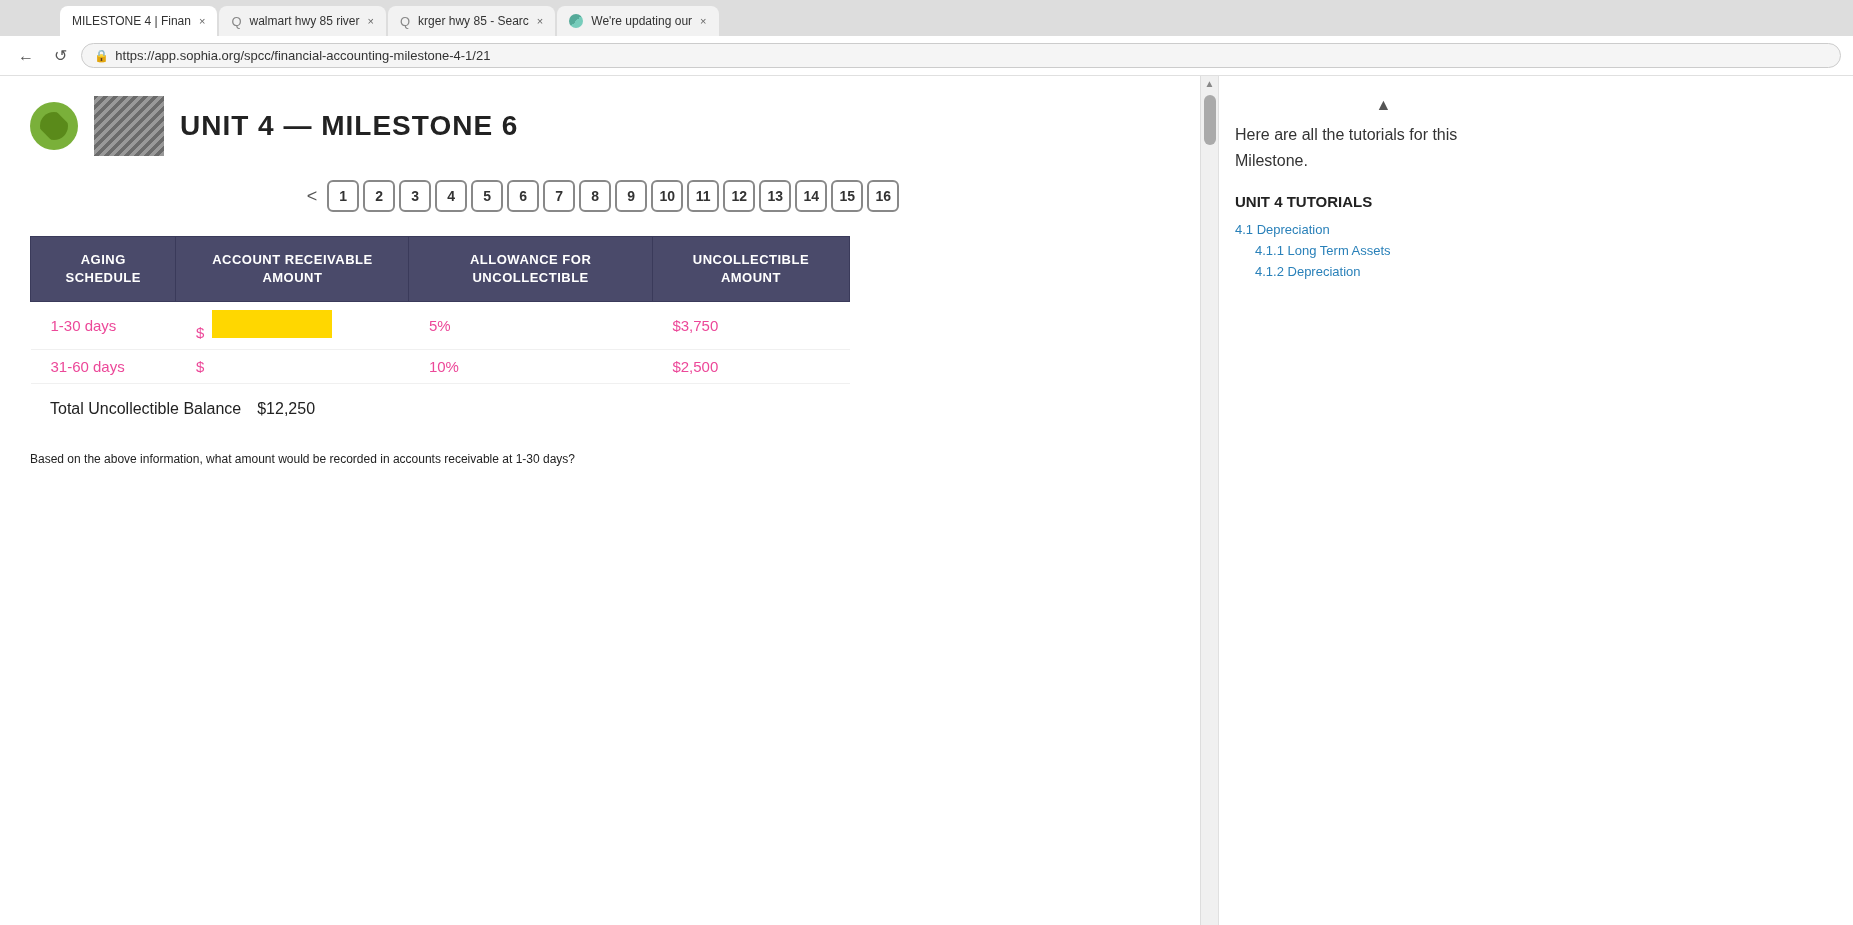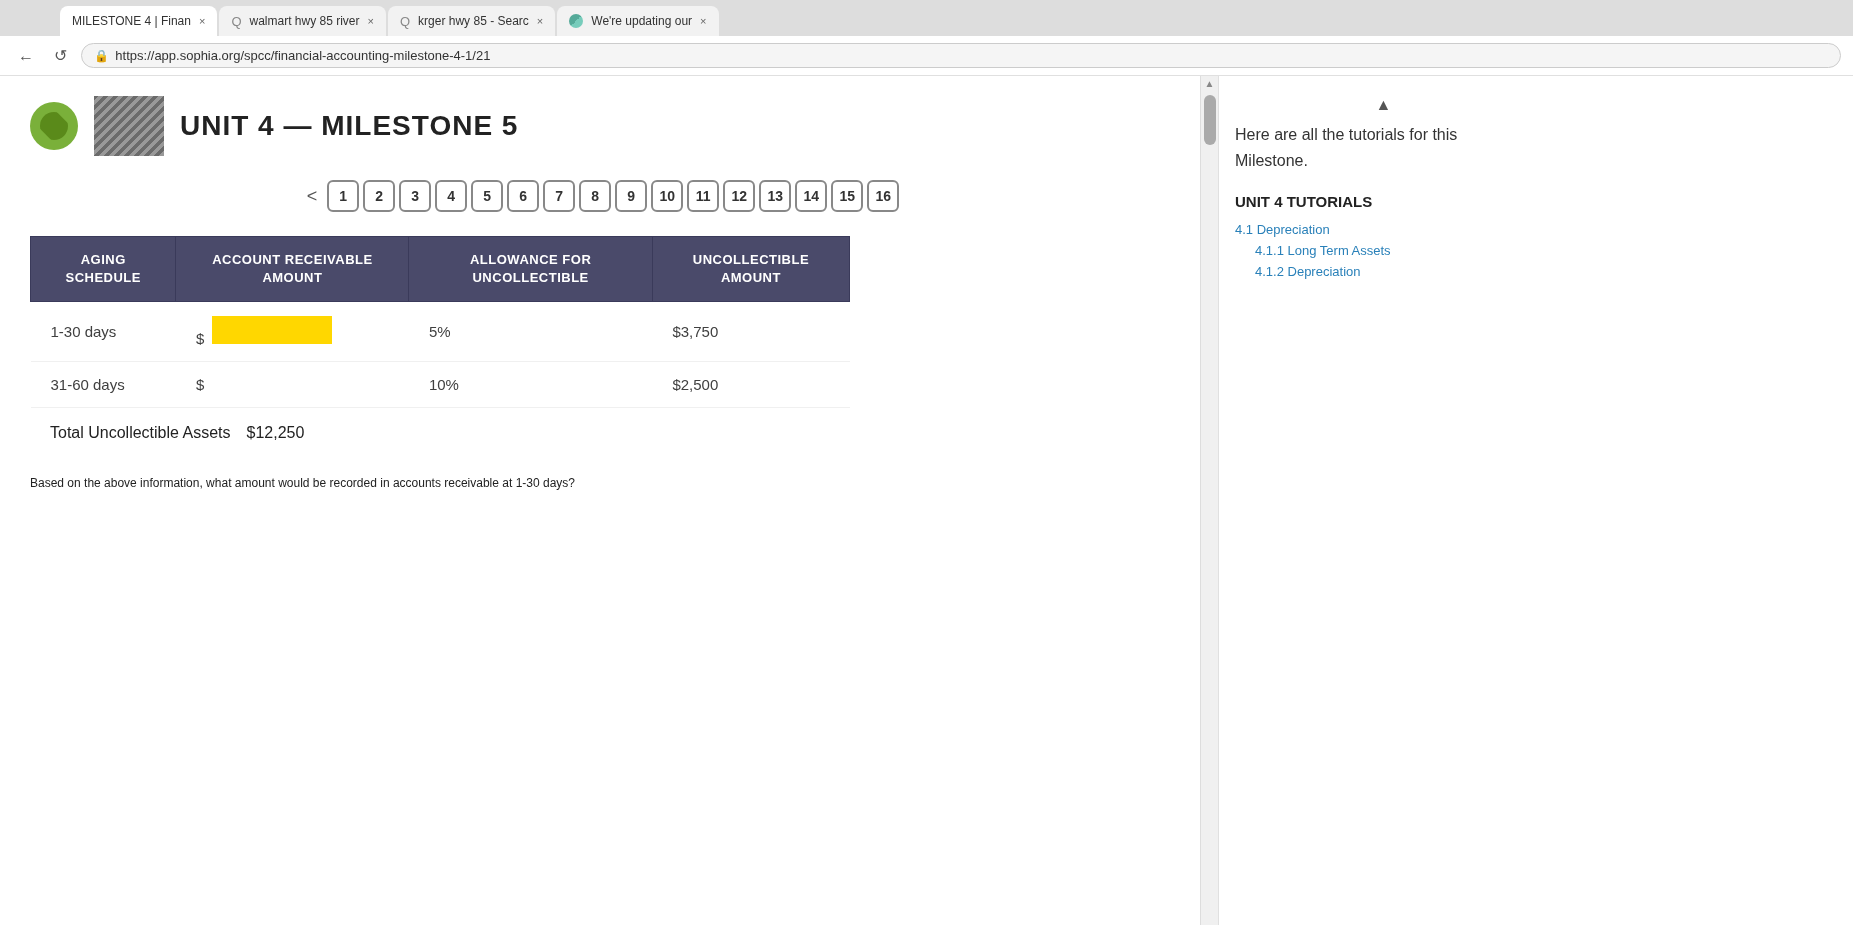--- a/index.html
+++ b/index.html
@@ -170,23 +170,23 @@
       font-size: 13px;
       text-align: center;
       padding: 14px 16px;
       border: 1px solid #3a3a5a;
       line-height: 1.4;
       text-transform: uppercase;
       letter-spacing: 0.5px;
     }
 
     .data-table td {
-      padding: 14px 20px;
+      padding: 8px 20px;
       font-size: 15px;
-      color: #404040;
+      color: #ec4899;
       border-bottom: 1px solid #f0f0f0;
       vertical-align: middle;
     }
 
     .total-row {
       display: flex;
       gap: 16px;
       font-size: 16px;
       color: #222;
       margin-top: 8px;
@@ -297,21 +297,21 @@
       <div class="main-content">
 
         <div class="page-header">
 
           <div style="width:48px;height:48px;background:#7ab03a;border-radius:50%;display:flex;align-items:center;justify-content:center;">
             <div style="width:28px;height:28px;background:#5a8a1a;border-radius:50%;clip-path:polygon(0 0,60% 0,100% 40%,100% 100%,40% 100%,0 60%);"></div>
           </div>
 
           <div class="thumbnail-img"></div>
 
-          <h1 class="page-title">UNIT 4 — MILESTONE 5</h1>
+          <h1 class="page-title">UNIT 4 — MILESTONE 6</h1>
         </div>
 
         <div class="pagination">
           <button class="page-nav-btn">&lt;</button>
           <div class="page-num">1</div>
           <div class="page-num">2</div>
           <div class="page-num">3</div>
           <div class="page-num">4</div>
           <div class="page-num">5</div>
           <div class="page-num">6</div>
@@ -361,21 +361,21 @@
                 <td>31-60 days</td>
                 <td>$</td>
                 <td>10%</td>
                 <td>$2,500</td>
               </tr>
 
             </tbody>
           </table>
 
           <div class="total-row">
-            <span>Total Uncollectible Assets</span>
+            <span>Total Uncollectible Balance</span>
             <span>$12,250</span>
           </div>
         </div>
 
         <div class="question-text">
           <span>Based on the above information, what amount would be recorded in accounts receivable at 1-30 days?</span>
         </div>
 
       </div>
 

